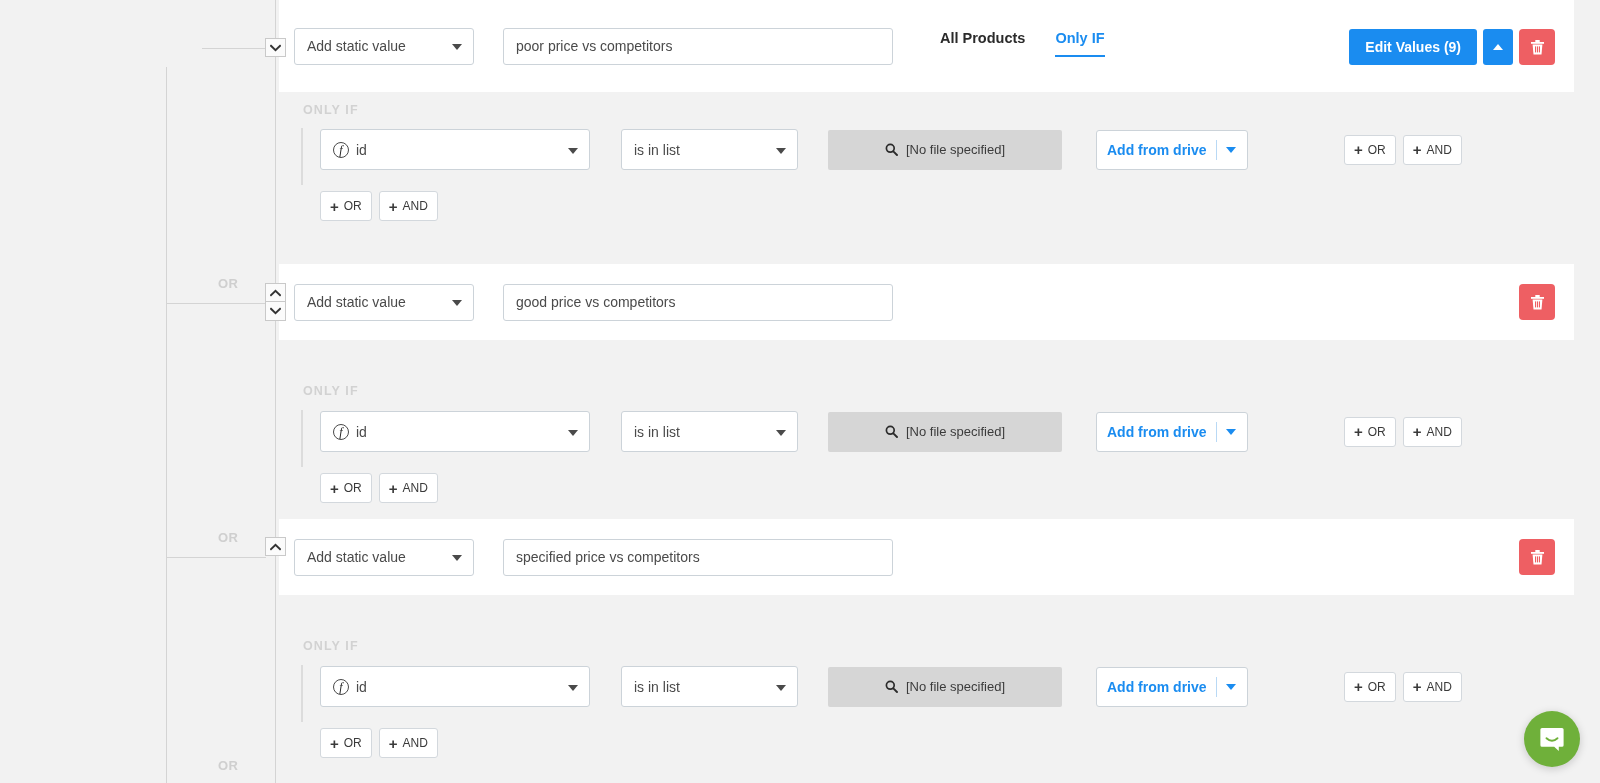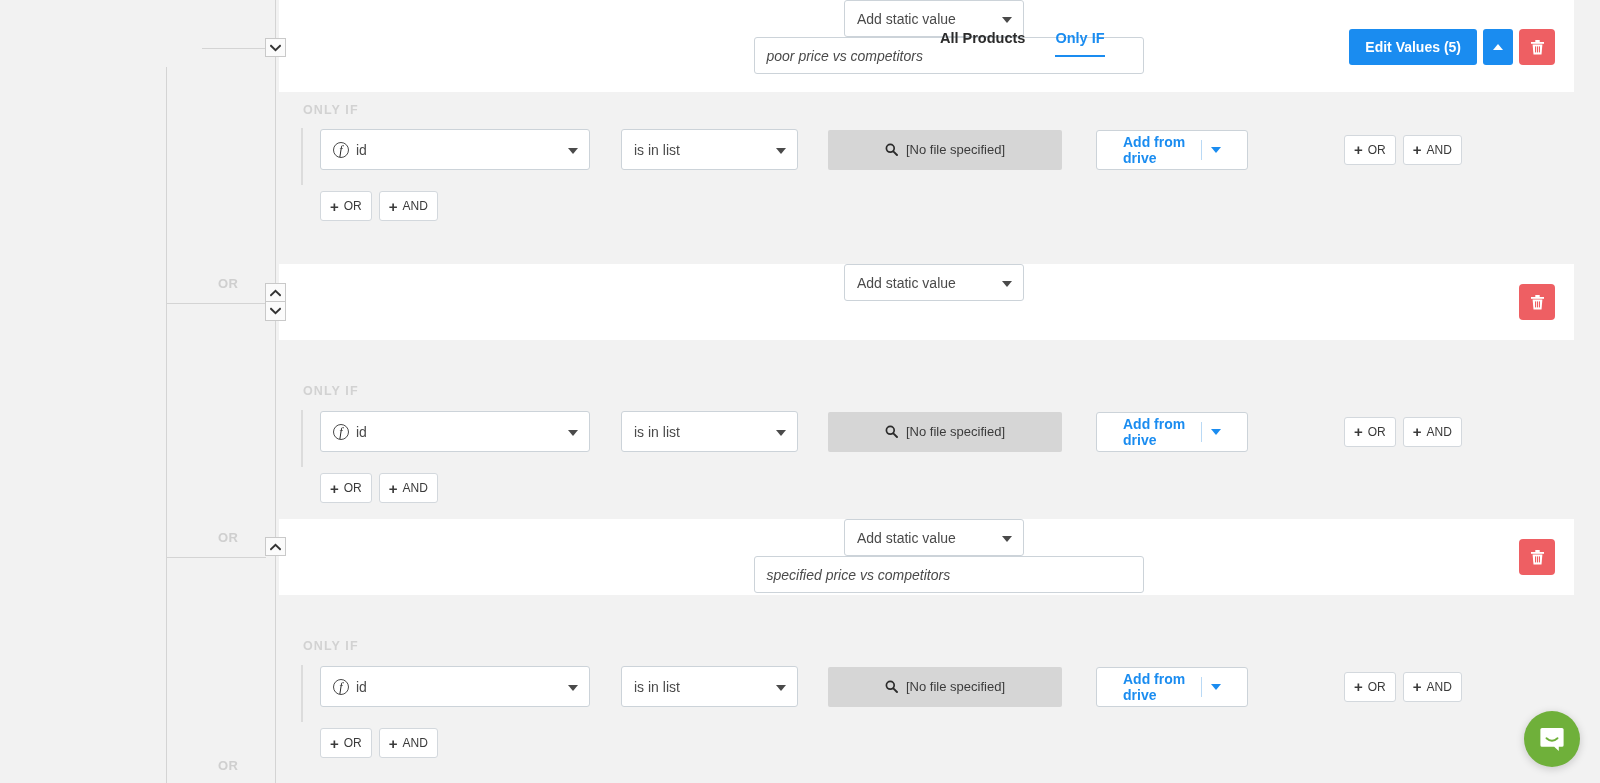--- a/index.html
+++ b/index.html
@@ -45,21 +45,20 @@
   
   .group { position: absolute; left: 279px; width: 1295px; }
 
   .row-card {
     position: relative;
     background: #ffffff;
     height: 97px;
     display: flex;
     align-items: center;
     padding-left: 15px;
-    flex-direction: column;
   }
 
   .cond-band {
     position: relative;
     background: #f2f2f2;
     padding: 20px 0 0 0;
   }
 
   
   .select {
@@ -90,21 +89,20 @@
     background: #ffffff;
     border: 1px solid #ccd3d9;
     border-radius: 3px;
     height: 37px;
     display: flex;
     align-items: center;
     padding: 0 12px;
     font-size: 14px;
     color: #4a4a4a;
     width: 390px;
-    font-style: italic;
   }
 
   .fx {
     display: inline-flex;
     align-items: center;
     justify-content: center;
     width: 16px; height: 16px;
     border: 1px solid #4a4a4a;
     border-radius: 50%;
     font-family: "Liberation Serif", serif;
@@ -191,21 +189,21 @@
     cursor: pointer;
   }
   .drive-btn {
     background: #ffffff;
     border: 1px solid #ccd3d9;
     border-radius: 3px;
     height: 40px;
     width: 152px;
     display: flex;
     align-items: center;
-    padding: 0 26px;
+    padding: 0 10px;
     gap: 9px;
     cursor: pointer;
   }
   .drive-btn .lbl {
     font-size: 14px;
     font-weight: bold;
     color: #1a8cf0;
   }
   .drive-btn .sep {
     width: 1px; height: 20px;
@@ -350,21 +348,21 @@
       <div class="hdr-tabs" style="left:661px; top:30px;">
         <div class="tab">
           <span>All Products</span>
         </div>
         <div class="tab active">
           <span>Only IF</span>
         </div>
       </div>
 
       <div style="position:absolute; right:19px; top:29px; display:flex; gap:6px; align-items:center;">
-        <button class="btn-primary">Edit Values (5)</button>
+        <button class="btn-primary">Edit Values (9)</button>
         <button class="btn-square-blue">
           <span class="up"></span>
         </button>
         <button class="btn-danger">
           <svg width="15" height="17" viewBox="0 0 15 17">
             <rect x="1" y="3" width="13" height="1.8" fill="#fff"></rect>
             <rect x="5.3" y="1" width="4.4" height="2" fill="#fff"></rect>
             <path d="M2.6 5.4 h9.8 l-0.9 10 h-8 z" fill="#fff"></path>
             <rect x="5" y="7.4" width="1.1" height="6" fill="#ee5f63"></rect>
             <rect x="6.95" y="7.4" width="1.1" height="6" fill="#ee5f63"></rect>
@@ -431,20 +429,23 @@
   </div>
 
   <div class="group" style="top:264px;">
 
     <div class="row-card" style="height:76px;">
       <div class="select" style="width:180px;">
         <span>Add static value</span>
         <span class="caret"></span>
       </div>
 
+      <div class="text-input" style="margin-left:29px;">
+        <span>good price vs competitors</span>
+      </div>
 
       <div style="position:absolute; right:19px; top:20px;">
         <button class="btn-danger">
           <svg width="15" height="17" viewBox="0 0 15 17">
             <rect x="1" y="3" width="13" height="1.8" fill="#fff"></rect>
             <rect x="5.3" y="1" width="4.4" height="2" fill="#fff"></rect>
             <path d="M2.6 5.4 h9.8 l-0.9 10 h-8 z" fill="#fff"></path>
             <rect x="5" y="7.4" width="1.1" height="6" fill="#ee5f63"></rect>
             <rect x="6.95" y="7.4" width="1.1" height="6" fill="#ee5f63"></rect>
             <rect x="8.9" y="7.4" width="1.1" height="6" fill="#ee5f63"></rect>

